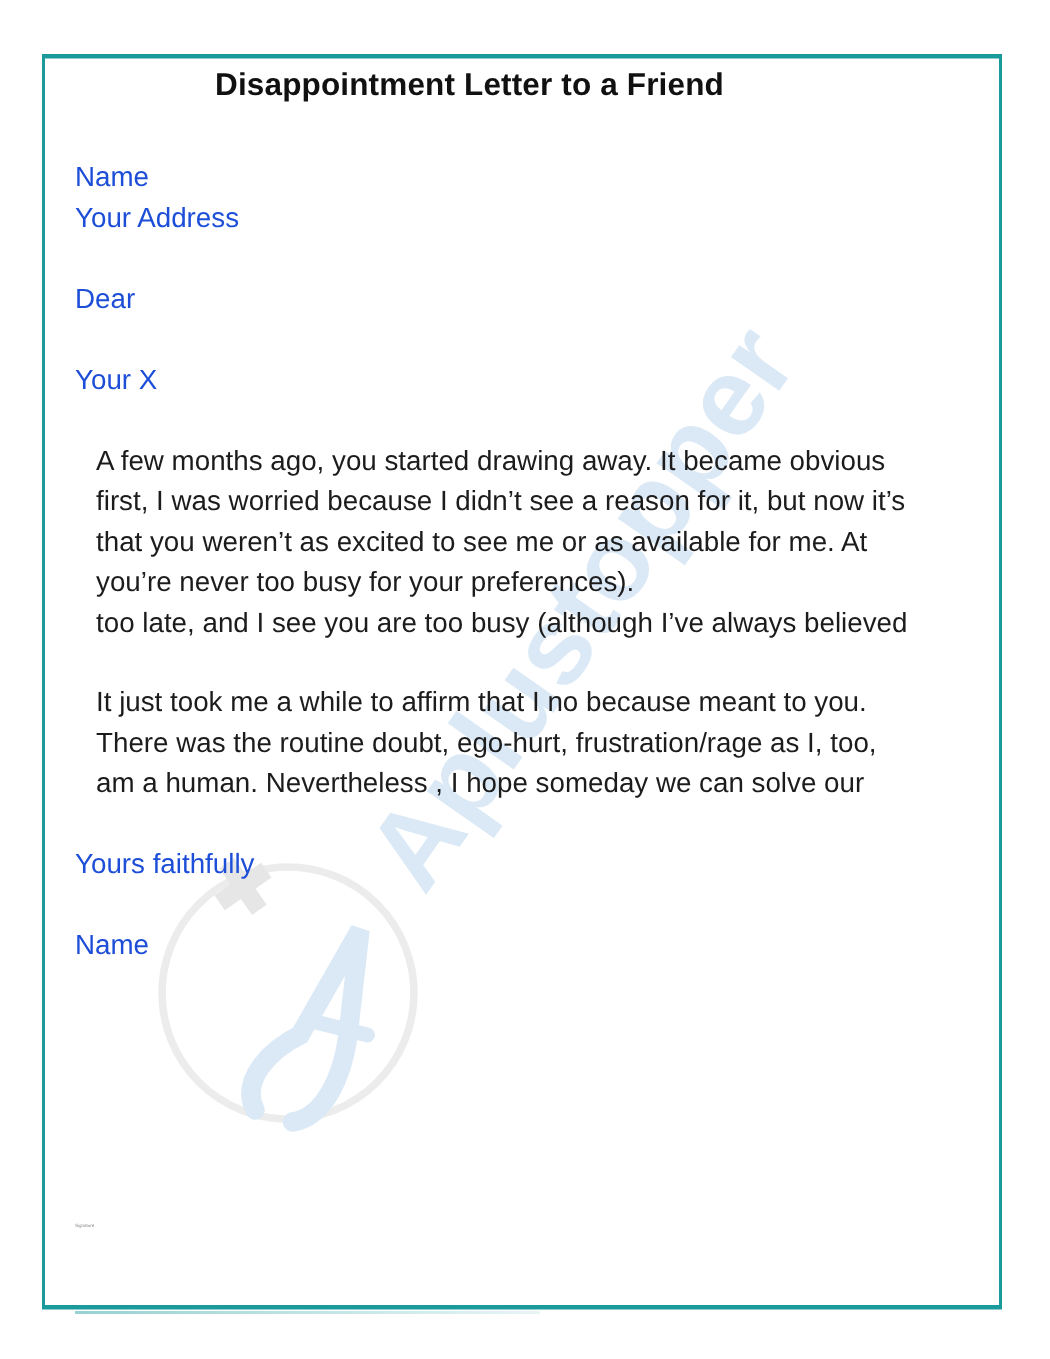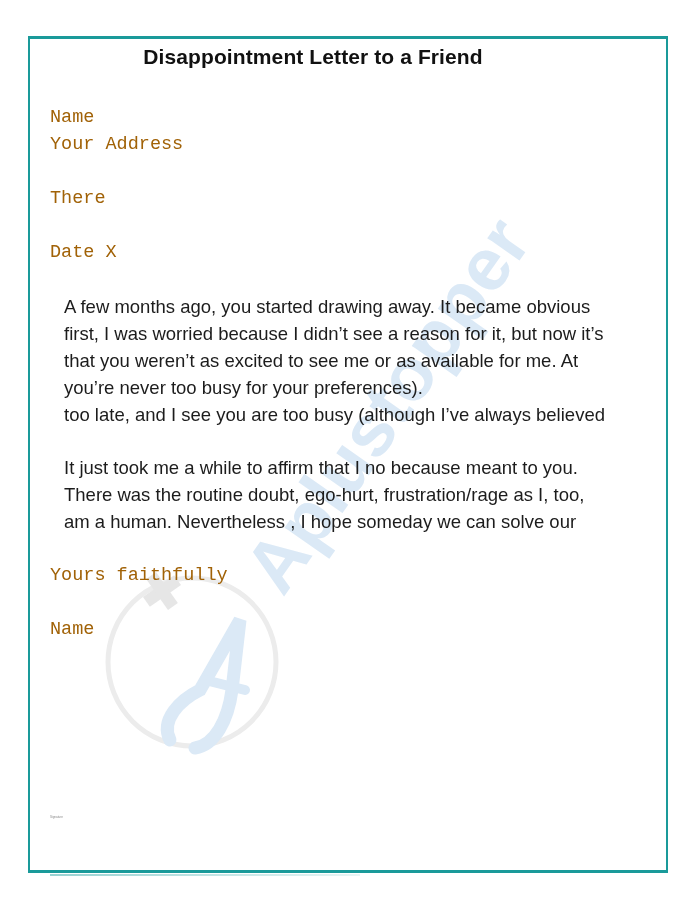--- a/index.html
+++ b/index.html
@@ -52,22 +52,21 @@
       width: 700px;
       height: 906px;
       pointer-events: none;
     }
     .text-line {
       position: absolute;
       left: 50px;
       font-size: 18.5px;
       line-height: 27px;
       white-space: nowrap;
-      color: #a16207;
-      font-family: Liberation Mono, monospace;
+      color: #1d4ed8;
     }
     .para {
       position: absolute;
       left: 50px;
       font-size: 18.5px;
       line-height: 27px;
       color: #1c1c1c;
       white-space: nowrap;
     }
     .para span { display: block; margin-left: 14px; }
@@ -96,23 +95,23 @@
     <path d="M205 680 L 245 690" fill="none" stroke="#dbe9f6" stroke-width="10" stroke-linecap="round"></path>
   </g>
   <text x="0" y="0" font-family="Liberation Sans, DejaVu Sans, sans-serif" font-weight="bold" font-size="74" fill="#dbe9f6" transform="translate(283 598) rotate(-55)">Aplustopper</text>
 </svg>
 
 <div class="title">Disappointment Letter to a Friend</div>
 
 <div class="text-line" style="top:104px;">Name</div>
 <div class="text-line" style="top:131px;">Your Address</div>
 
-<div class="text-line" style="top:185px;">There</div>
+<div class="text-line" style="top:185px;">Dear</div>
 
-<div class="text-line" style="top:239px;">Date X</div>
+<div class="text-line" style="top:239px;">Your X</div>
 
 <div class="para" style="top:293px;">
   <span>A few months ago, you started drawing away. It became obvious</span>
   <span>first, I was worried because I didn’t see a reason for it, but now it’s</span>
   <span>that you weren’t as excited to see me or as available for me. At</span>
   <span>you’re never too busy for your preferences).</span>
   <span>too late, and I see you are too busy (although I’ve always believed</span>
 </div>
 
 <div class="para" style="top:454px;">

